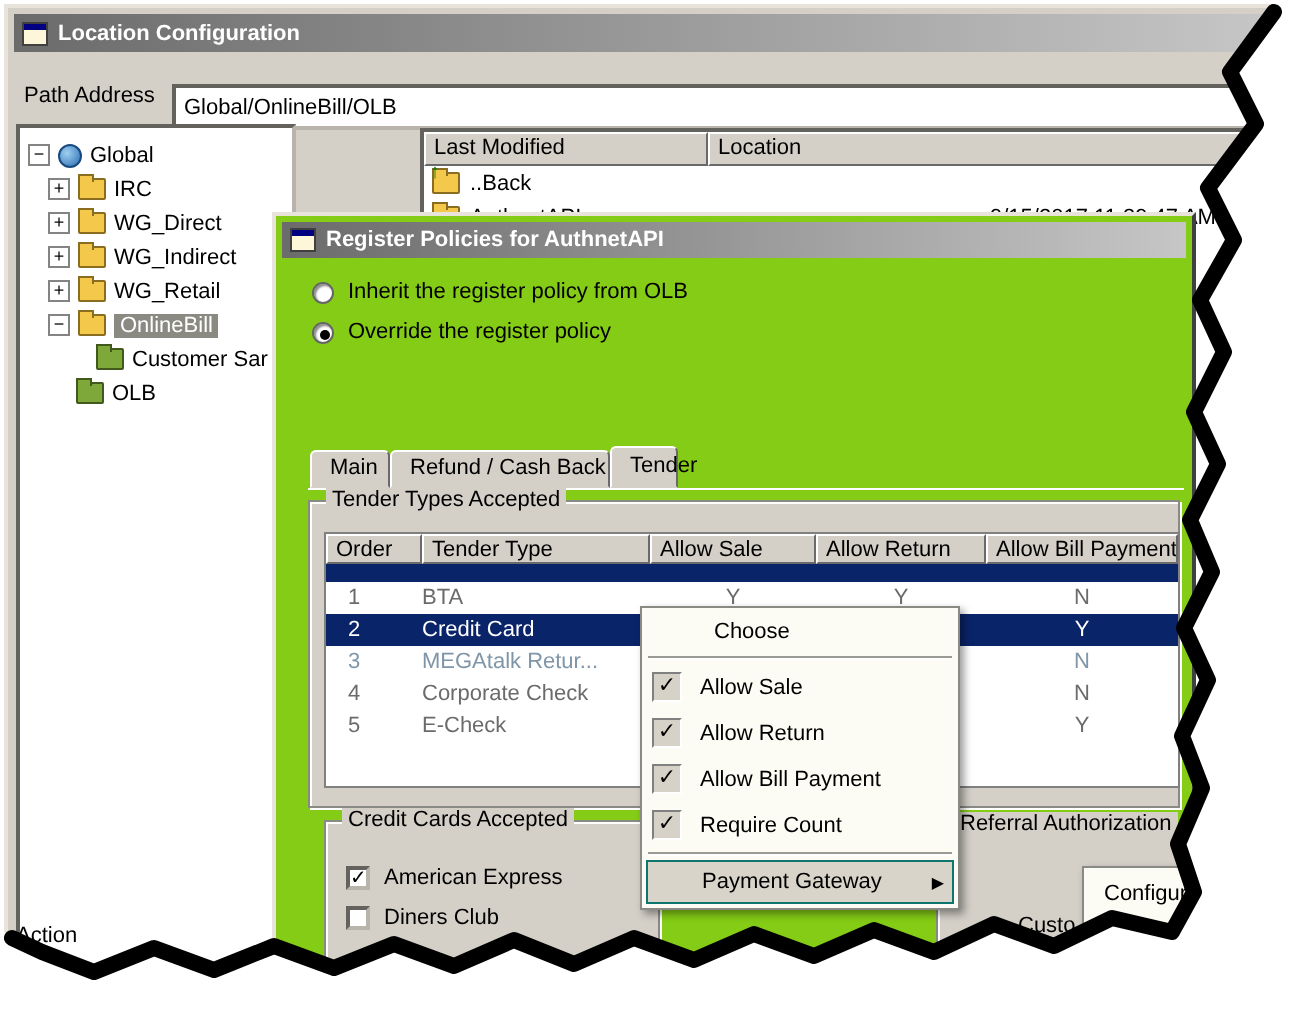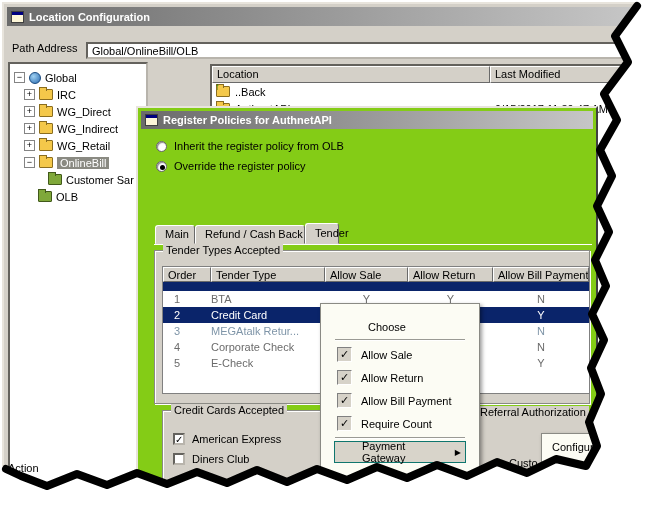--- a/index.html
+++ b/index.html
@@ -18,21 +18,21 @@
 
   .win { position:absolute; left:2px; top:2px; width:636px; height:500px; background:#d4d0c8;
          border:2px solid; border-color:#e8e4dc #404040 #404040 #e8e4dc; }
   .titlebar { position:absolute; left:3px; top:3px; right:3px; height:19px;
     background:linear-gradient(90deg,#6b6b6b,#c6c6c6);
     color:#fff; font-weight:bold; display:flex; align-items:center; gap:5px; padding:0 4px; }
   .appicon { width:13px; height:12px; flex:none; border:1px solid #404040;
     background:linear-gradient(#000080 0 3px, #fdf6d8 3px); }
 
   .pathlabel { position:absolute; left:8px; top:38px; }
-  .pathinput { position:absolute; left:82px; top:38px; width:550px; height:17px;
+  .pathinput { position:absolute; left:82px; top:38px; width:550px; height:23px;
     background:#fff; border:2px inset #b8b4ac; font-family:"Liberation Sans",sans-serif;
     font-size:11px; padding:1px 4px; }
 
   .tree { position:absolute; left:4px; top:58px; width:140px; height:438px; background:#fff;
     border:2px inset #b8b4ac; padding-top:5px; overflow:hidden; }
   .trow { height:17px; display:flex; align-items:center; gap:4px; white-space:nowrap; }
   .expand { width:11px; height:11px; flex:none; background:#fff; border:1px solid #848484;
     font-size:9px; line-height:8px; text-align:center; color:#000; }
   .globe { width:12px; height:12px; flex:none; border-radius:50%;
     background:radial-gradient(circle at 35% 35%, #9ed0f2, #2a6bb0); border:1px solid #184a80; }
@@ -97,21 +97,21 @@
   .grow.dim { color:#7f95a8; }
 
   .cbrow { height:20px; display:flex; align-items:center; gap:7px; padding-left:10px; }
   .cb { width:12px; height:12px; flex:none; background:#fff; border:2px inset #b8b4ac;
     font-size:10px; line-height:9px; text-align:center; color:#000; }
 
   .custfrag { position:absolute; left:371px; top:349px; }
 
   
   .menu { position:absolute; left:320px; top:303px; width:160px; background:#fcfcf4;
-    border:1px solid #8a8a84; box-shadow:2px 2px 4px rgba(0,0,0,.4); padding:13px; z-index:20; }
+    border:1px solid #8a8a84; box-shadow:2px 2px 4px rgba(0,0,0,.4); padding:2px; z-index:20; }
   .mitem { height:23px; display:flex; align-items:center; gap:9px; padding:0 4px 0 3px; }
   .mitem.plain { height:20px; padding-left:34px; }
   .mcheck { width:15px; height:15px; flex:none; background:#d6d2c8; border:1px solid;
     border-color:#808080 #fff #fff #808080; font-size:11px; line-height:13px; text-align:center; }
   .mgutter { width:15px; flex:none; }
   .msep { height:2px; border-top:1px solid #9a9a94; border-bottom:1px solid #ffffff; margin:2px 1px; }
   .mitem.open { background:#d8d4ca; border:1px solid #0f766e; height:22px; }
   .marrow { margin-left:auto; font-size:8px; color:#000; }
 
   .submenu { position:absolute; left:541px; top:433px; width:66px; background:#fcfcf4;
@@ -169,22 +169,22 @@
           <span>Customer Sar</span>
         </div>
         <div class="trow" style="padding-left:28px">
           <span class="folder green"></span>
           <span>OLB</span>
         </div>
       </div>
 
       <div class="list">
         <div class="lhead">
+          <div class="lh c2">Last Modified</div>
           <div class="lh c1">Location</div>
-          <div class="lh c2">Last Modified</div>
         </div>
         <div class="lrow">
           <span class="folder" style="position:relative">
             <span class="upmark">↑</span>
           </span>
           <span class="lname">..Back</span>
           <span class="lmod"></span>
         </div>
         <div class="lrow">
           <span class="folder"></span>

